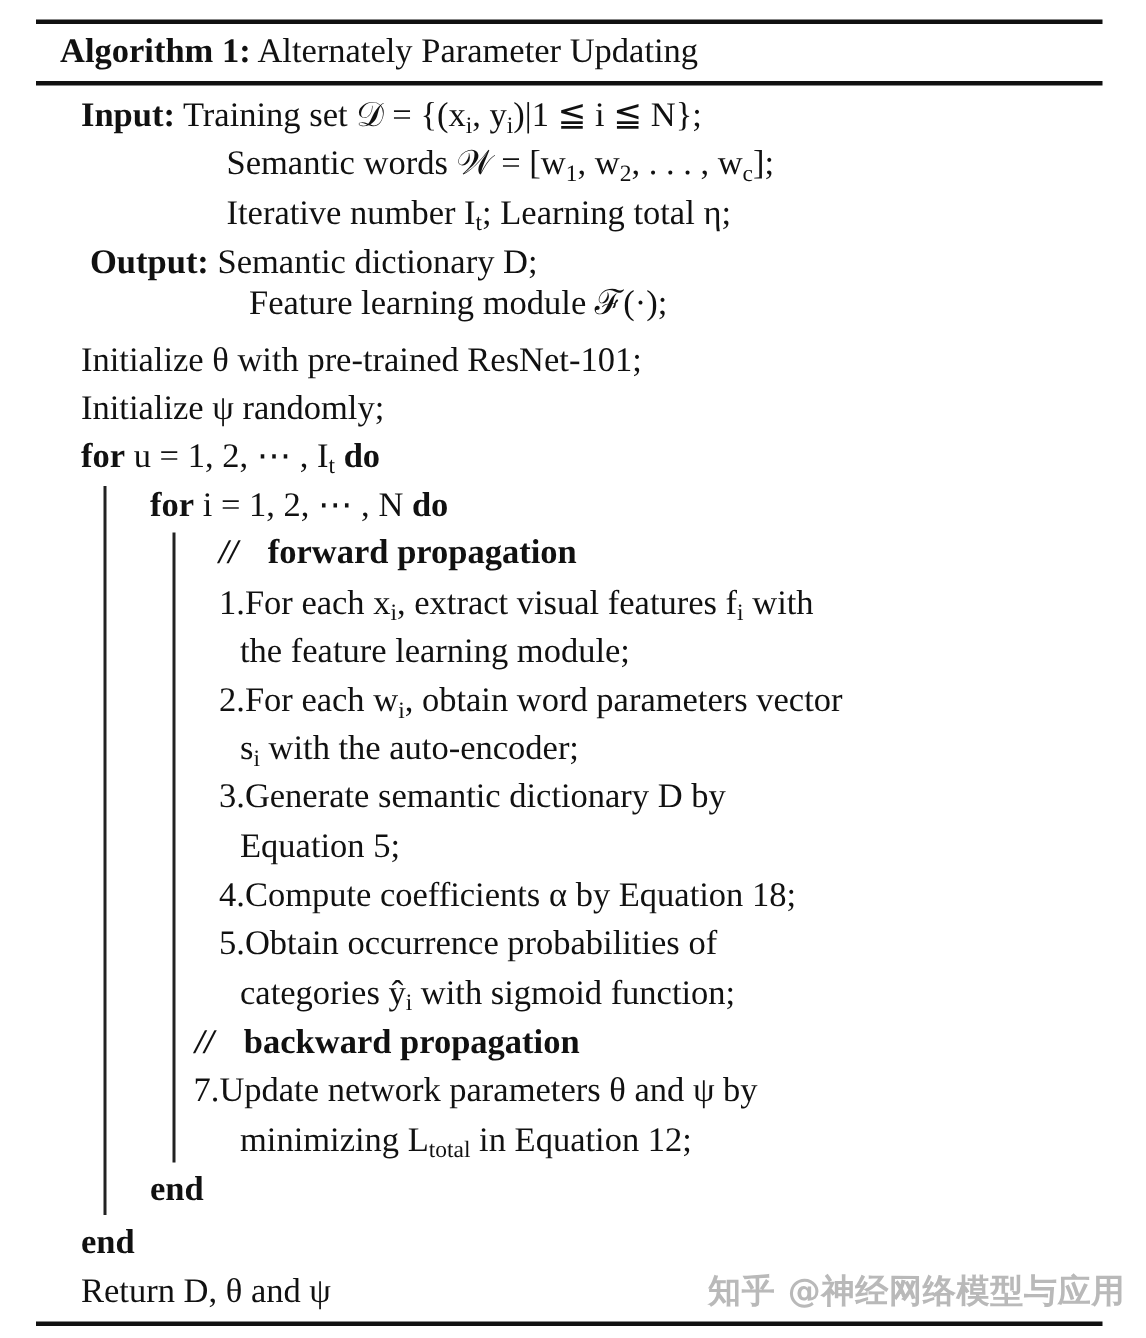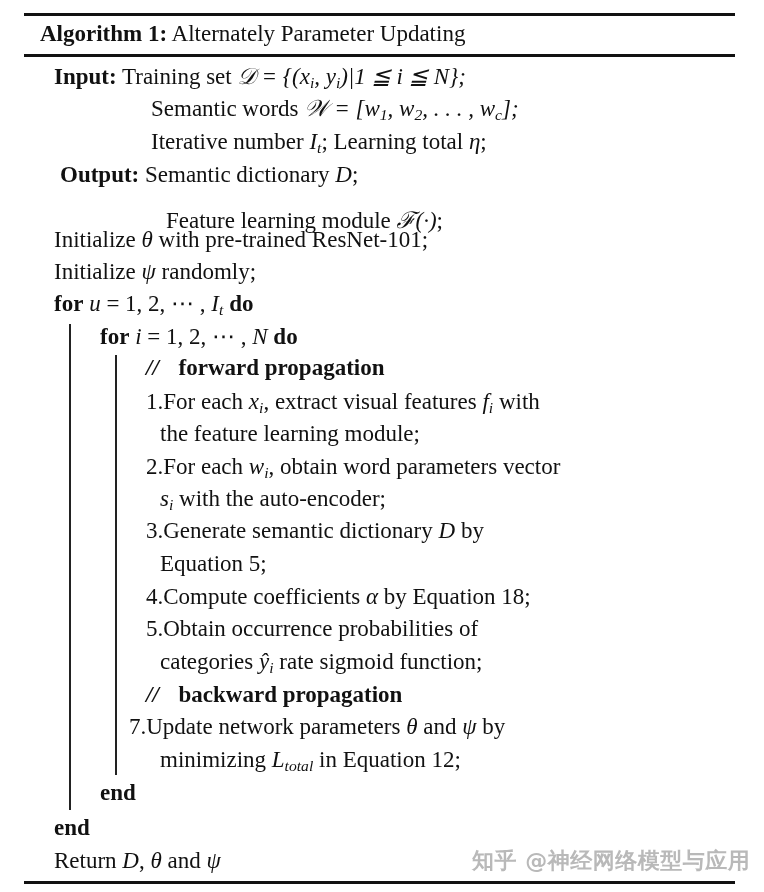--- a/index.html
+++ b/index.html
@@ -2,21 +2,21 @@
 <html><head>
 <meta charset="utf-8">
 <style>
   html, body { margin:0; padding:0; background:#ffffff; }
   body { width:764px; height:892px; position:relative; overflow:hidden;
          font-family:"Liberation Serif","DejaVu Serif",serif; color:#111; }
   .rule { position:absolute; left:24px; width:711px; height:3px; background:#111; }
   .vbar { position:absolute; width:1.5px; background:#222; }
   .line { position:absolute; white-space:nowrap; font-size:23px; line-height:32px; }
   .kw { font-weight:bold; }
-  .m { font-style:italic; }
+  .m { }
   sub { font-size:0.68em; vertical-align:-0.28em; line-height:0; }
   .watermark { position:absolute; left:472px; top:846px; font-family:"DejaVu Sans",sans-serif;
                font-size:22px; color:#b9b9b9; letter-spacing:0.5px; white-space:nowrap;font-weight:bold; }
   .comment-slash { font-style:italic; font-weight:bold; }
 </style>
 </head>
 <body>
 
 <div class="rule" style="top:13px;"></div>
 <div class="rule" style="top:54px;"></div>
@@ -35,21 +35,21 @@
   <span>Semantic words </span><span class="m">𝒲 = [w</span><sub class="m">1</sub><span class="m">, w</span><sub class="m">2</sub><span class="m">, . . . , w</span><sub class="m">c</sub><span class="m">];</span>
 </div>
 <div class="line" style="left:151px; top:126px;">
   <span>Iterative number </span><span class="m">I</span><sub class="m">t</sub><span>; Learning total </span><span class="m">η</span><span>;</span>
 </div>
 
 <div class="line" style="left:60px; top:159px;">
   <span class="kw">Output:</span>
   <span>Semantic dictionary </span><span class="m">D</span><span>;</span>
 </div>
-<div class="line" style="left:166px; top:205px;">
+<div class="line" style="left:166px; top:186px;">
   <span>Feature learning module </span><span class="m">ℱ(·)</span><span>;</span>
 </div>
 
 <div class="line" style="left:54px; top:224px;">
   <span>Initialize </span><span class="m">θ</span><span> with pre-trained ResNet-101;</span>
 </div>
 <div class="line" style="left:54px; top:256px;">
   <span>Initialize </span><span class="m">ψ</span><span> randomly;</span>
 </div>
 
@@ -94,24 +94,24 @@
 </div>
 
 <div class="line" style="left:146px; top:581px;">
   <span>4.Compute coefficients </span><span class="m">α</span><span> by Equation 18;</span>
 </div>
 
 <div class="line" style="left:146px; top:613px;">
   <span>5.Obtain occurrence probabilities of</span>
 </div>
 <div class="line" style="left:160px; top:646px;">
-  <span>categories </span><span class="m">ŷ</span><sub class="m">i</sub><span> rate sigmoid function;</span>
+  <span>categories </span><span class="m">ŷ</span><sub class="m">i</sub><span> with sigmoid function;</span>
 </div>
 
-<div class="line" style="left:146px; top:679px;">
+<div class="line" style="left:130px; top:679px;">
   <span class="comment-slash">//</span>
   <span class="kw" style="margin-left:14px;">backward propagation</span>
 </div>
 
 <div class="line" style="left:129px; top:711px;">
   <span>7.Update network parameters </span><span class="m">θ</span><span> and </span><span class="m">ψ</span><span> by</span>
 </div>
 <div class="line" style="left:160px; top:744px;">
   <span>minimizing </span><span class="m">L</span><sub class="m">total</sub><span> in Equation 12;</span>
 </div>

